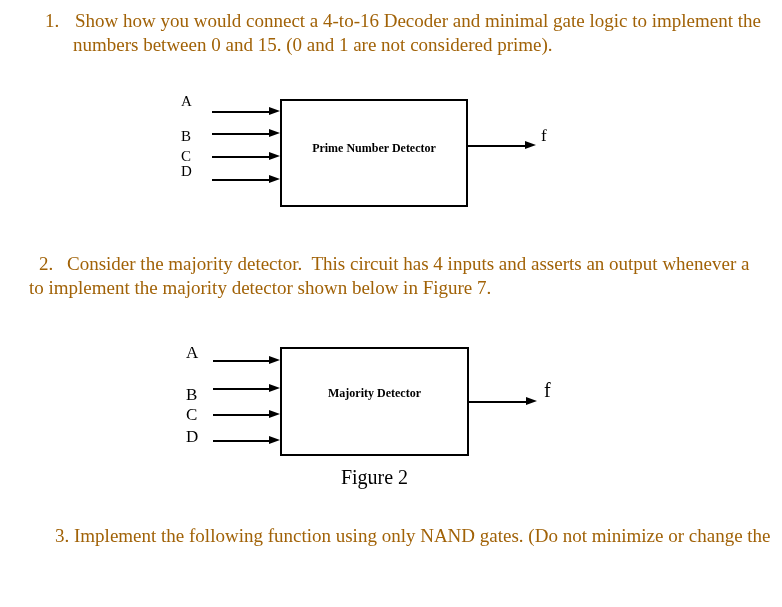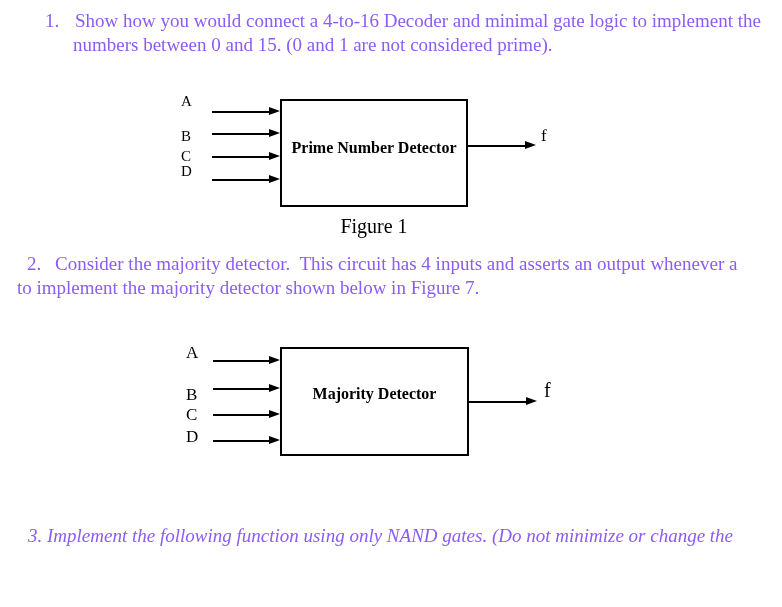--- a/index.html
+++ b/index.html
@@ -10,21 +10,21 @@
     font-family:"Liberation Serif","DejaVu Serif",serif;
     color:#000;
     overflow:hidden;
   }
   
   .qblock{position:absolute;}
   .qline{
     white-space:pre;
     font-size:19px;
     line-height:23.5px;
-    color:#8b5cf6;
+    color:#a16207;
   }
   .qnum{display:inline-block;}
   .w30{width:30px;}
   .w28{width:28px;}
   .ind28{padding-left:28px;}
   .ind10{padding-left:10px;}
   .ind8{padding-left:8px;}
   
   .formula{
     position:absolute;
@@ -58,25 +58,25 @@
     border-bottom:4.5px solid transparent;
   }
   .caption{
     position:absolute;
     text-align:center;
     font-size:20px;
     white-space:pre;
   }
   
   .f1-label{font-size:15px;line-height:17px;}
-  .f1-box-label{font-size:16px;}
+  .f1-box-label{font-size:12px;}
   .f1-f{font-size:17px;line-height:19px;}
   
   .f2-label{font-size:17px;line-height:19px;}
-  .f2-box-label{font-size:16px;}
+  .f2-box-label{font-size:12px;}
   .f2-f{font-size:20px;line-height:22px;}
 </style>
 </head>
 <body>
 
 <div class="page">
 
   <div class="qblock" style="left:45px;top:9px;">
     <div class="qline"><span class="qnum w30">1.</span><span>Show how you would connect a 4-to-16 Decoder and minimal gate logic to implement the</span></div>
     <div class="qline ind28">numbers between 0 and 15. (0 and 1 are not considered prime).</div>
@@ -107,23 +107,22 @@
   <div class="fbox" style="left:280px;top:99px;width:188px;height:108px;padding-bottom:10px;">
     <span class="blabel f1-box-label">Prime Number Detector</span>
   </div>
 
   <div class="harrow" style="left:468px;top:141px;width:68px;">
       <span class="shaft"></span>
       <span class="head"></span>
     </div>
   <div class="inlabel f1-f" style="left:541px;top:126px;">f</div>
 
-  <div class="caption" style="left:280px;top:215px;width:188px;">Figure 1</div>
 
-  <div class="qblock" style="left:17px;top:252px;font-family:Liberation Serif, serif;">
+  <div class="qblock" style="left:29px;top:252px;font-family:Liberation Serif, serif;">
     <div class="qline ind10"><span class="qnum w28">2.</span><span>Consider the majority detector.  This circuit has 4 inputs and asserts an output whenever a</span></div>
     <div class="qline">to implement the majority detector shown below in Figure 7.</div>
   </div>
 
   <div class="inlabel f2-label" style="left:186px;top:343px;">A</div>
   <div class="inlabel f2-label" style="left:186px;top:385px;">B</div>
   <div class="inlabel f2-label" style="left:186px;top:405px;">C</div>
   <div class="inlabel f2-label" style="left:186px;top:427px;">D</div>
 
   <div class="harrow" style="left:213px;top:356px;width:67px;">
@@ -146,19 +145,20 @@
   <div class="fbox" style="left:280px;top:347px;width:189px;height:109px;padding-bottom:16px;">
     <span class="blabel f2-box-label">Majority Detector</span>
   </div>
 
   <div class="harrow" style="left:468px;top:397px;width:69px;">
       <span class="shaft"></span>
       <span class="head"></span>
     </div>
   <div class="inlabel f2-f" style="left:544px;top:379px;">f</div>
 
+  <div class="caption" style="left:280px;top:466px;width:189px;">Figure 2</div>
 
-  <div class="qblock" style="left:20px;top:524px;font-style:italic;">
+  <div class="qblock" style="left:47px;top:524px;">
     <div class="qline ind8">3. Implement the following function using only NAND gates. (Do not minimize or change the</div>
   </div>
 
 
 </div>
 
 </body></html>

